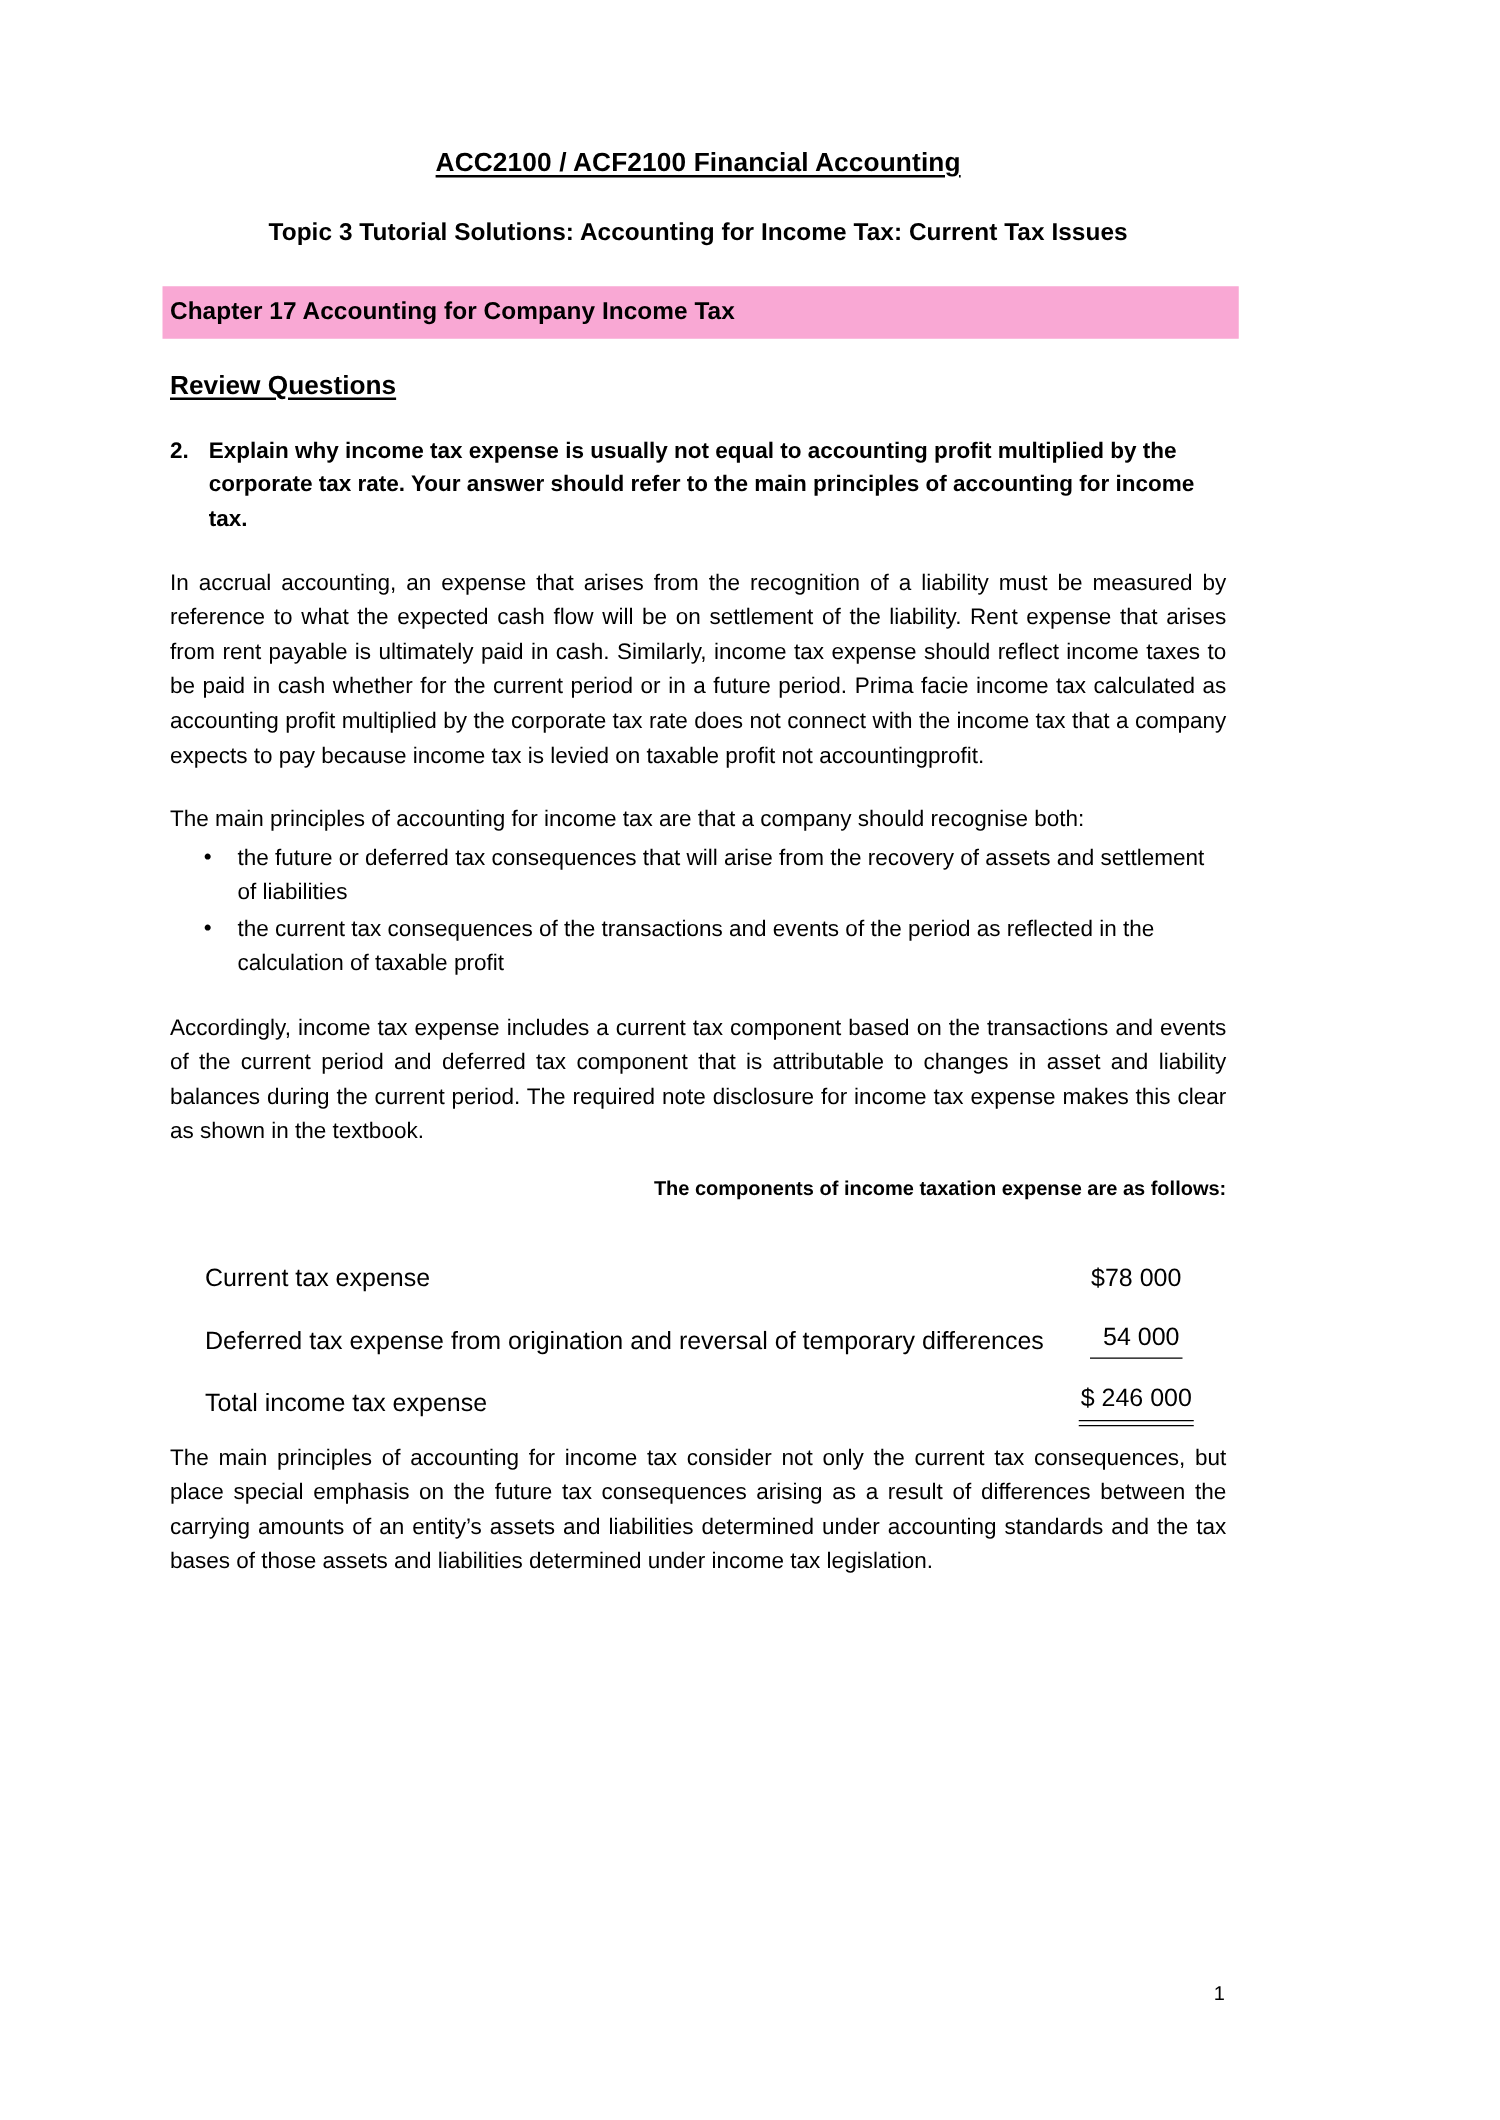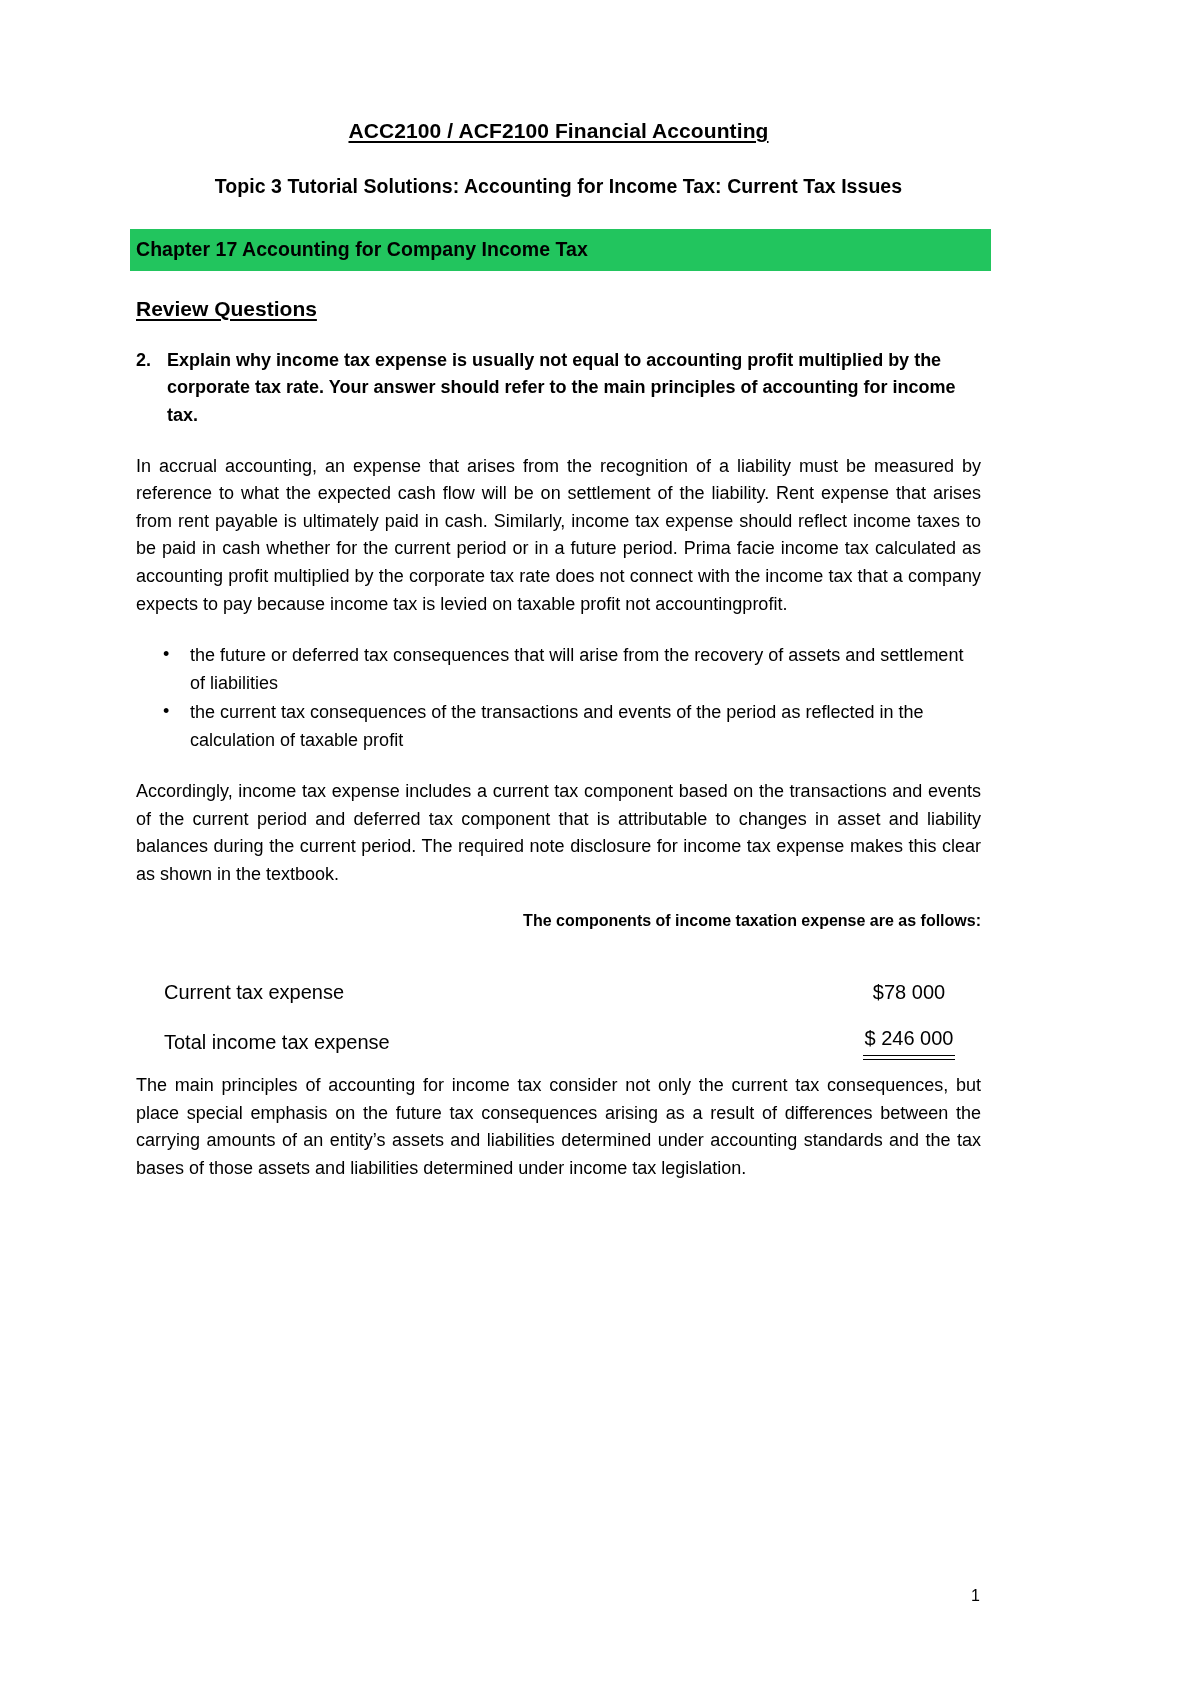--- a/index.html
+++ b/index.html
@@ -43,21 +43,21 @@
   }
   .doc-subtitle {
     text-align: center;
     font-size: 19.5px;
     font-weight: bold;
     line-height: 1.25;
     margin: 0 0 30px 0;
     letter-spacing: 0.05px;
   }
   .chapter-band {
-    background: #22c55e;
+    background: #f9a8d4;
     font-size: 19.5px;
     font-weight: bold;
     line-height: 1.6;
     padding: 5px 6px 6px 6px;
     margin: 0 0 26px -6px;
     width: 849px;
     box-sizing: content-box;
     letter-spacing: 0.05px;
   }
   .section-heading {
@@ -201,36 +201,41 @@
 
     <div class="section-heading"><span>Review Questions</span></div>
 
     <div class="question">
       <div class="qnum">2.</div>
       <div class="qtext">Explain why income tax expense is usually not equal to accounting profit multiplied by the corporate tax rate. Your answer should refer to the main principles of accounting for income tax.</div>
     </div>
 
     <p class="body">In accrual accounting, an expense that arises from the recognition of a liability must be measured by reference to what the expected cash flow will be on settlement of the liability. Rent expense that arises from rent payable is ultimately paid in cash. Similarly, income tax expense should reflect income taxes to be paid in cash whether for the current period or in a future period. Prima facie income tax calculated as accounting profit multiplied by the corporate tax rate does not connect with the income tax that a company expects to pay because income tax is levied on taxable profit not accountingprofit.</p>
 
+    <p class="body tight">The main principles of accounting for income tax are that a company should recognise both:</p>
 
     <ul class="bullets">
       <li>the future or deferred tax consequences that will arise from the recovery of assets and settlement of liabilities</li>
       <li>the current tax consequences of the transactions and events of the period as reflected in the calculation of taxable profit</li>
     </ul>
 
     <p class="body">Accordingly, income tax expense includes a current tax component based on the transactions and events of the current period and deferred tax component that is attributable to changes in asset and liability balances during the current period. The required note disclosure for income tax expense makes this clear as shown in the textbook.</p>
 
     <div class="table-block">
       <div class="table-caption">The components of income taxation expense are as follows:</div>
 
       <table class="exp-table">
         <tbody>
           <tr>
             <td class="label">Current tax expense</td>
             <td class="amount"><span class="amt-plain">$78 000</span></td>
+          </tr>
+          <tr>
+            <td class="label">Deferred tax expense from origination and reversal of temporary differences</td>
+            <td class="amount"><span class="amt-single">54 000</span></td>
           </tr>
           <tr>
             <td class="label">Total income tax expense</td>
             <td class="amount"><span class="amt-double">$ 246 000</span></td>
           </tr>
         </tbody>
       </table>
     </div>
 
     <p class="body closing">The main principles of accounting for income tax consider not only the current tax consequences, but place special emphasis on the future tax consequences arising as a result of differences between the carrying amounts of an entity’s assets and liabilities determined under accounting standards and the tax bases of those assets and liabilities determined under income tax legislation.</p>

